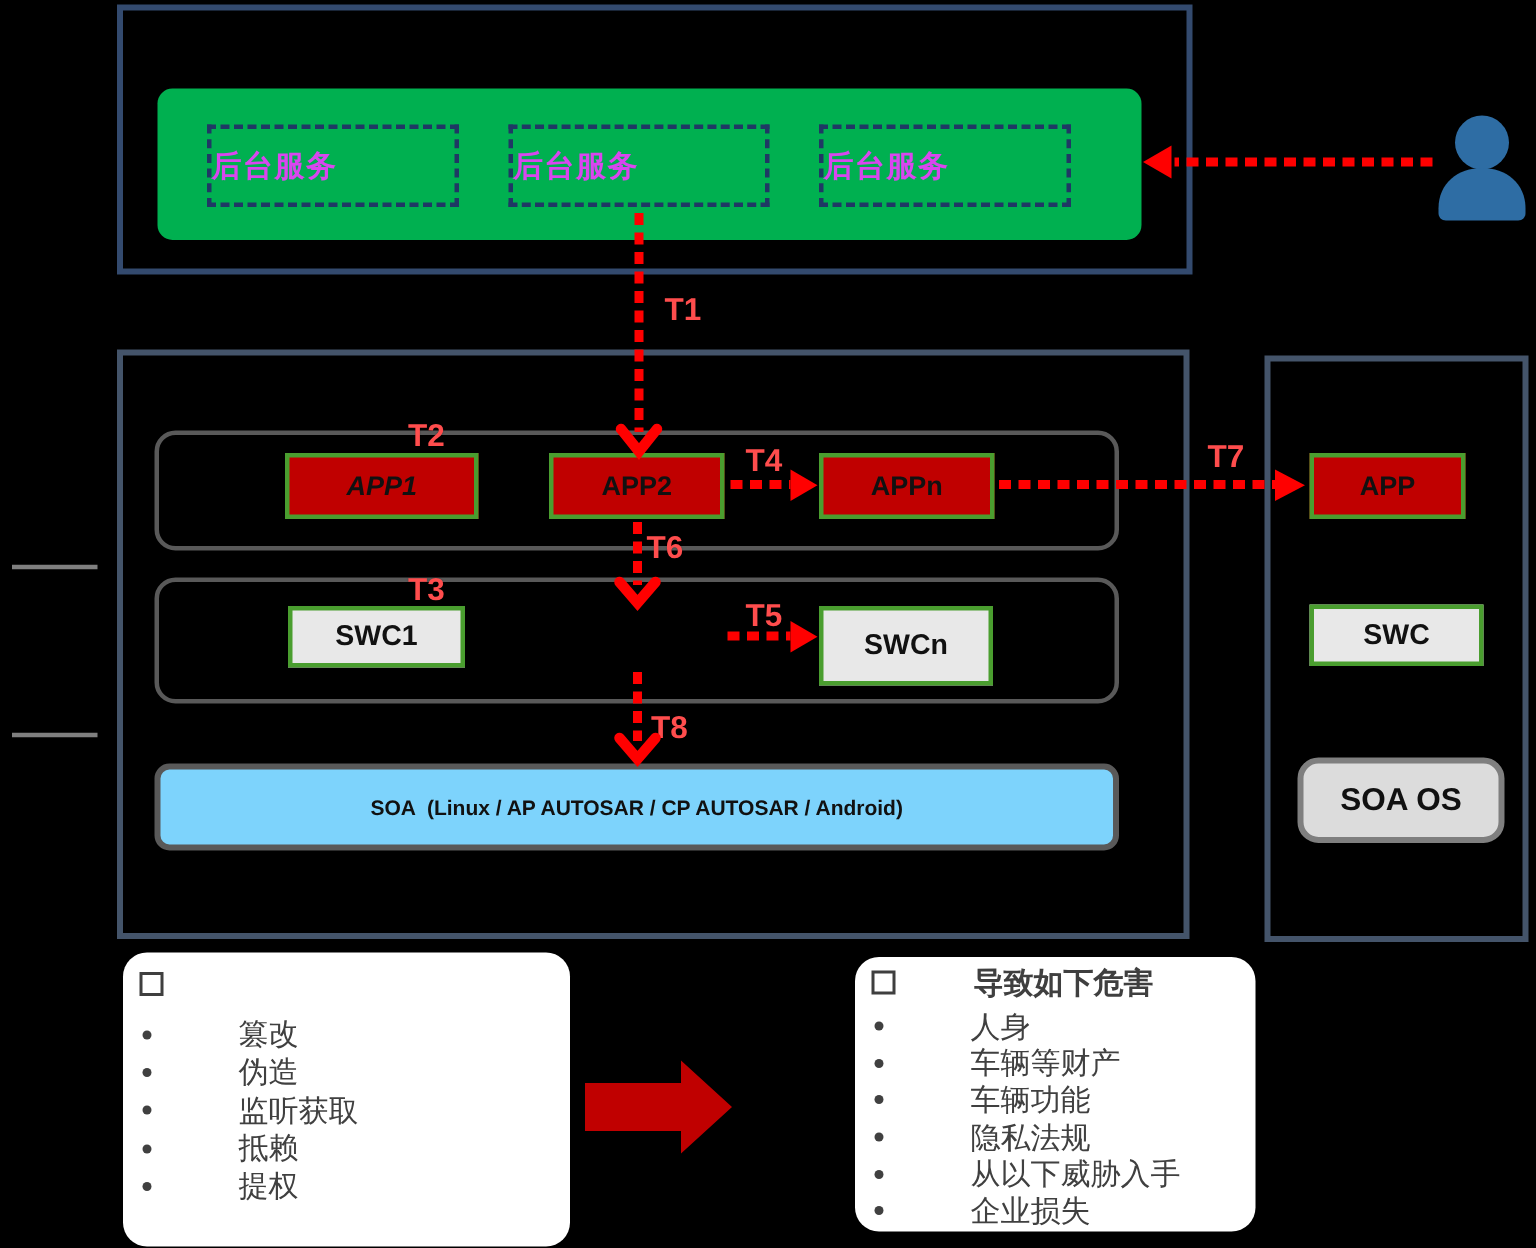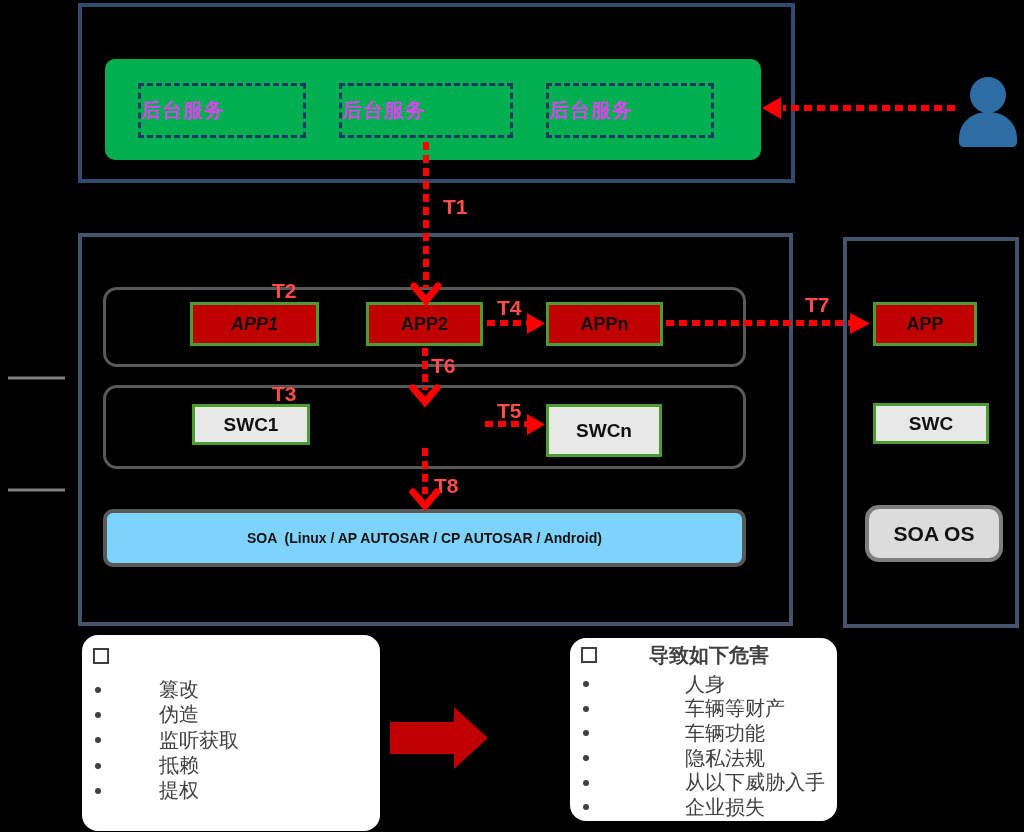--- a/index.html
+++ b/index.html
@@ -41,21 +41,21 @@
   .list-header{display:flex;align-items:center;font-weight:700;font-size:20px;color:#3F3F3F;}
   .sq-bullet{width:12px;height:12px;border:2.5px solid #3F3F3F;margin-left:11px;flex:none;}
   .header-text{margin-left:52px;}
   .list-item{display:flex;align-items:center;font-size:20px;color:#404040;}
   .dot{width:6px;height:6px;border-radius:50%;background:#404040;margin-left:13px;flex:none;}
   .item-text{margin-left:58px;}
   .threats .list-header{height:26px;margin-bottom:8px;}
   .threats .list-item{height:25.3px;}
   .harms .list-inner{padding-top:6px;}
   .harms .list-header{height:22px;margin-bottom:6px;}
-  .harms .list-item{height:24.6px;gap:38px;}
+  .harms .list-item{height:24.6px;}
   svg.overlay{position:absolute;left:0;top:0;pointer-events:none;}
 </style>
 </head>
 <body>
 
 <div class="canvas">
 
   <div class="abs frame top" style="left:78px;top:3px;width:717px;height:180px;"></div>
   <div class="abs green-group" style="left:105px;top:59px;width:656px;height:101px;"></div>
 

